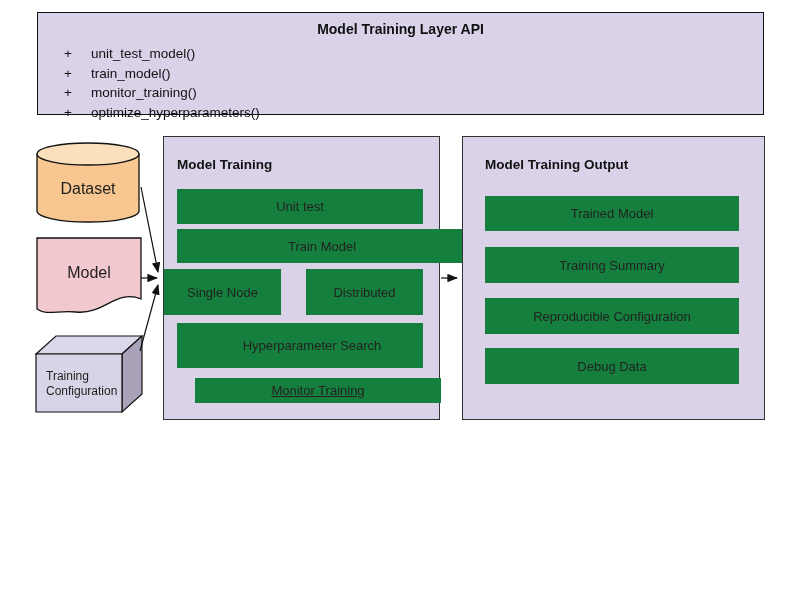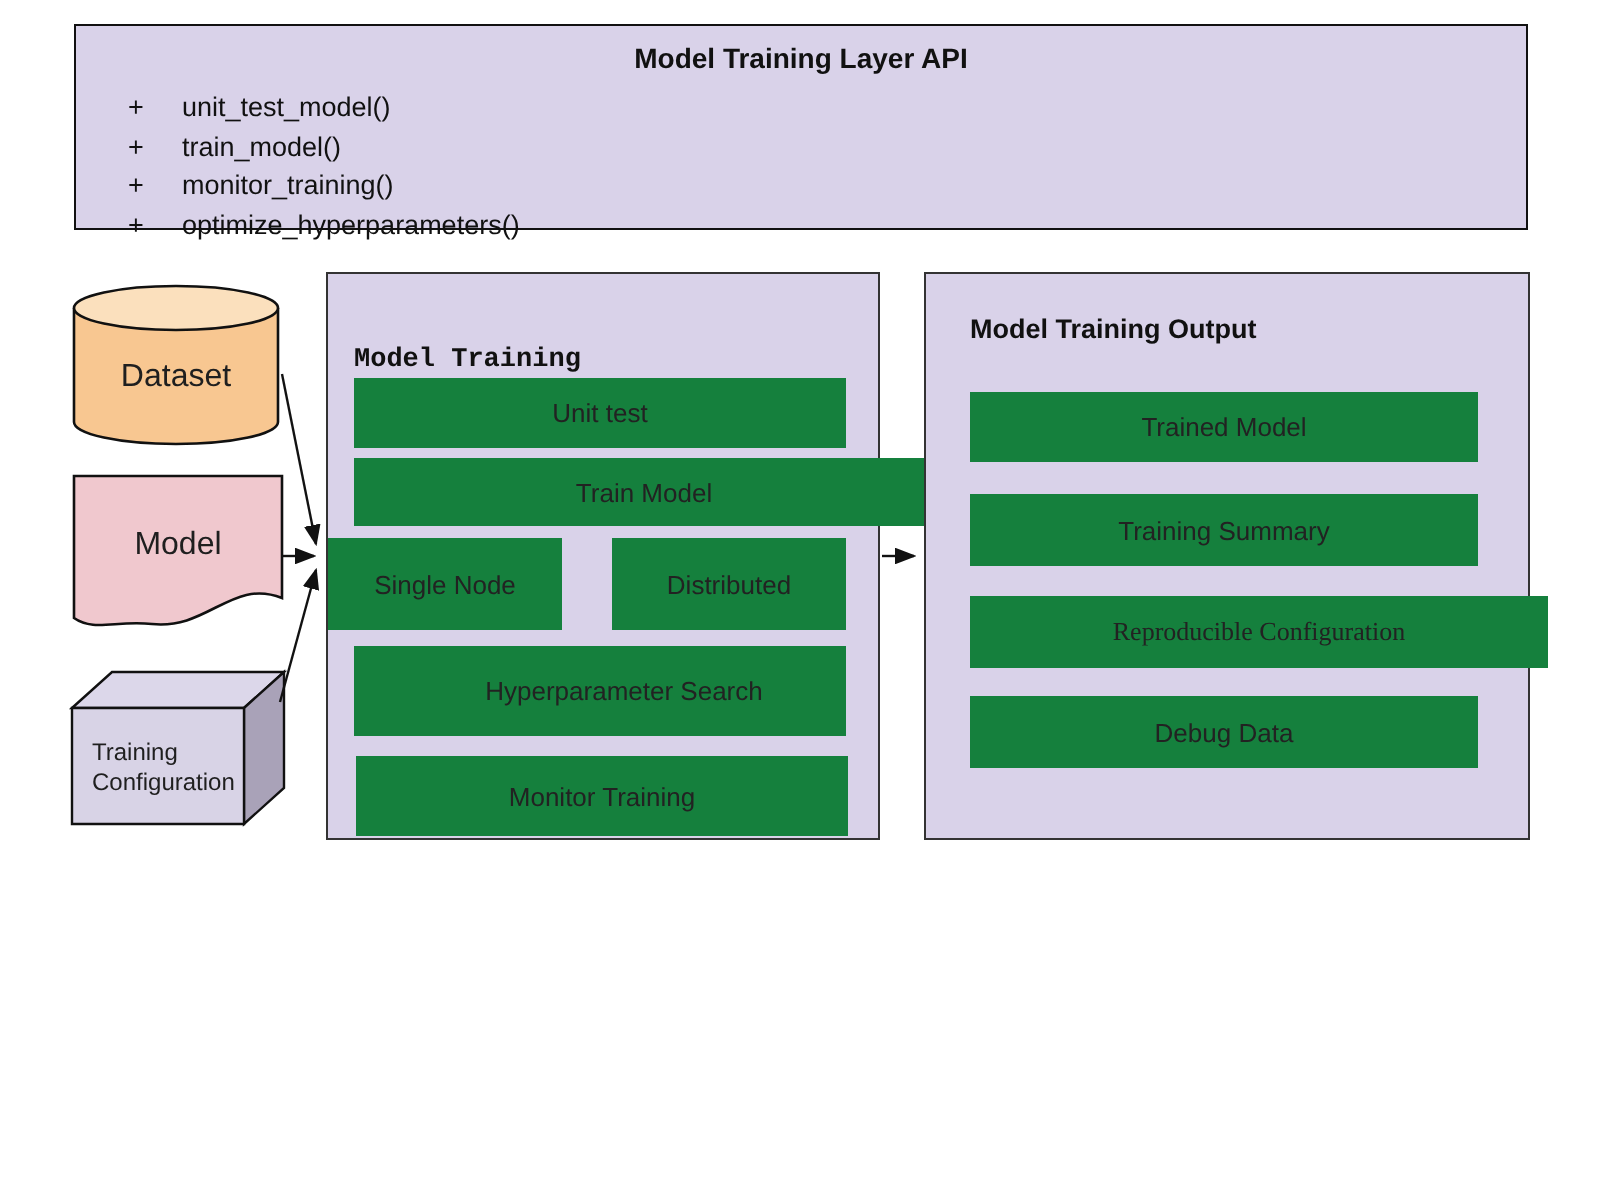--- a/index.html
+++ b/index.html
@@ -83,25 +83,25 @@
     font-size: 13px;
     color: #222222;
     text-align: center;
   }
   
   .t-row1 { left: 13px; top: 52px;  width: 246px; height: 35px; }
   .t-row2 { left: 13px; top: 92px;  width: 290px; height: 34px; }
   .t-row3l{ left: 0; top: 132px; width: 117px; height: 46px; }
   .t-row3r{ left: 142px;top: 132px; width: 117px; height: 46px; }
   .t-row4 { left: 13px; top: 186px; width: 246px; height: 45px; padding-left: 24px; }
-  .t-row5 { left: 14px; top: 241px; width: 246px; height: 40px; }
+  .t-row5 { left: 31px; top: 241px; width: 246px; height: 25px; text-decoration: underline; }
   
   .o-row1 { left: 22px; top: 59px;  width: 254px; height: 35px; }
   .o-row2 { left: 22px; top: 110px; width: 254px; height: 36px; }
-  .o-row3 { left: 22px; top: 161px; width: 289px; height: 36px; font-family: Liberation Serif, serif; }
+  .o-row3 { left: 22px; top: 161px; width: 254px; height: 36px; }
   .o-row4 { left: 22px; top: 211px; width: 254px; height: 36px; }
 </style>
 </head>
 <body>
 
 <div class="canvas">
 
   <div class="api-box">
     <div class="api-title">Model Training Layer API</div>
     <div class="api-list">
@@ -148,21 +148,21 @@
     <line x1="141" y1="278" x2="157" y2="278" stroke="#111111" stroke-width="1.2" marker-end="url(#arrowhead)"></line>
     <line x1="140" y1="351" x2="158" y2="285" stroke="#111111" stroke-width="1.2" marker-end="url(#arrowhead)"></line>
     <line x1="441" y1="278" x2="457" y2="278" stroke="#111111" stroke-width="1.2" marker-end="url(#arrowhead)"></line>
   </svg>
 
   <div class="shape-label" style="left:37px; top:180px; width:102px;">Dataset</div>
   <div class="shape-label" style="left:37px; top:264px; width:104px;">Model</div>
   <div class="cube-label">Training Configuration</div>
 
   <div class="panel panel-training">
-    <div class="panel-title" style="left:13px; top:36px;font-family:Liberation Mono, monospace;">Model Training</div>
+    <div class="panel-title" style="left:13px; top:20px;">Model Training</div>
     <div class="inner-box t-row1">Unit test</div>
     <div class="inner-box t-row2">Train Model</div>
     <div class="inner-box t-row3l">Single Node</div>
     <div class="inner-box t-row3r">Distributed</div>
     <div class="inner-box t-row4">Hyperparameter Search</div>
     <div class="inner-box t-row5">Monitor Training</div>
   </div>
 
   <div class="panel panel-output">
     <div class="panel-title" style="left:22px; top:20px;">Model Training Output</div>

